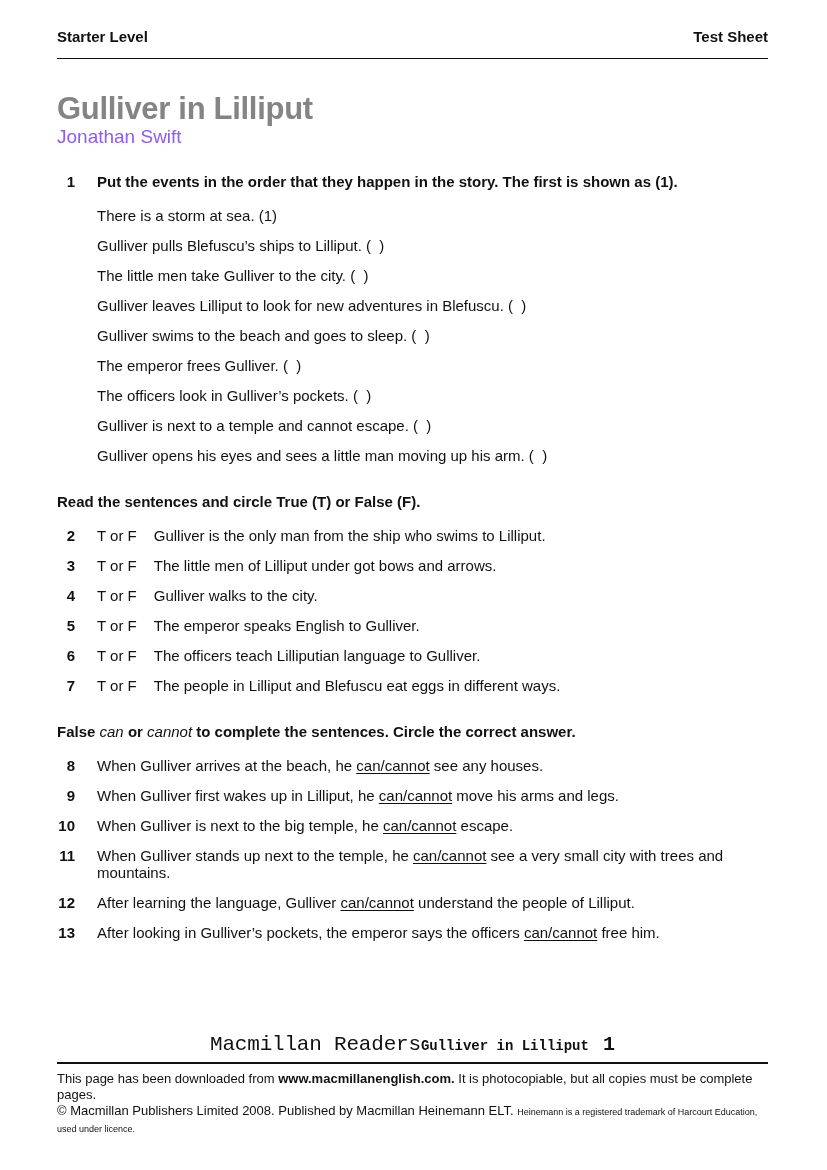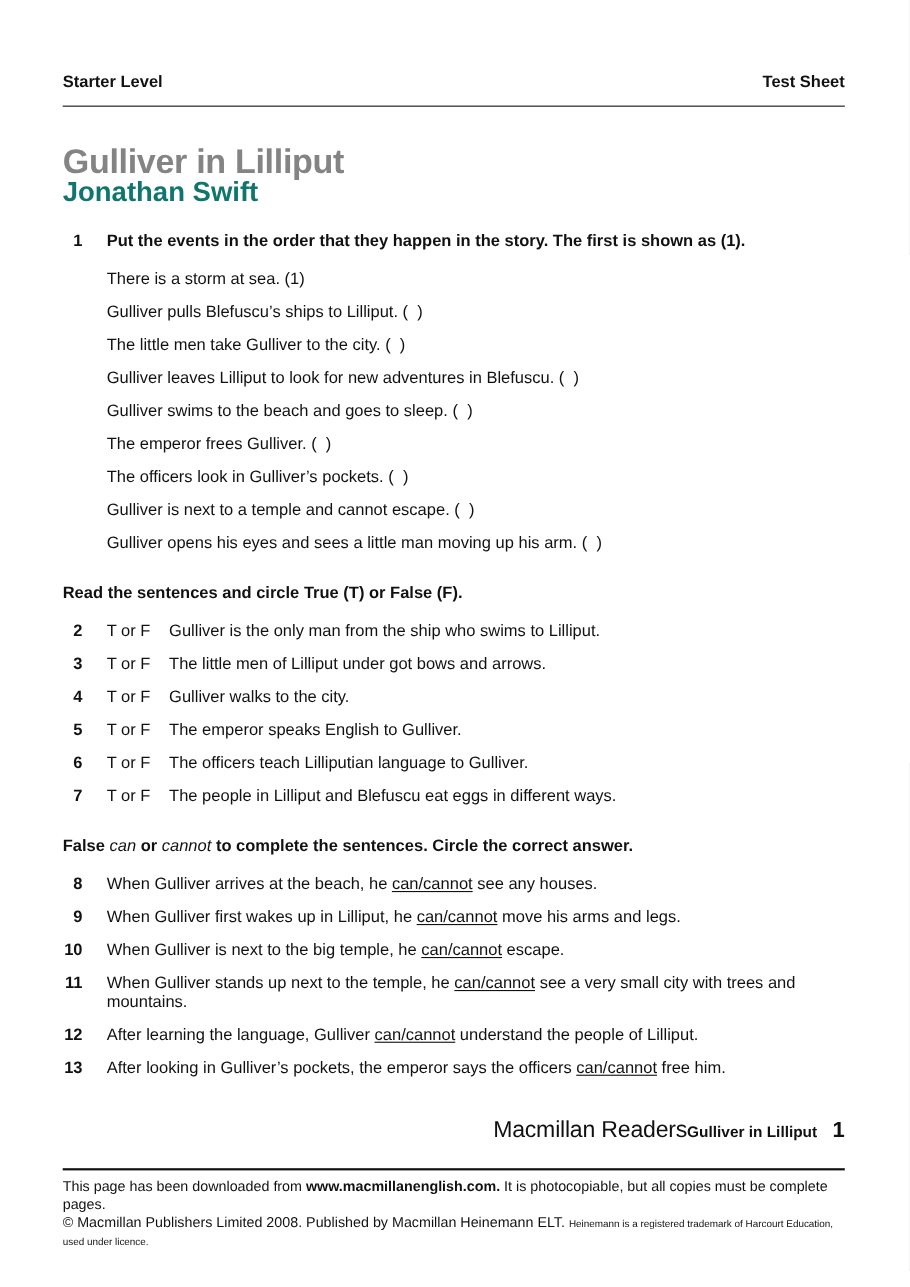--- a/index.html
+++ b/index.html
@@ -18,36 +18,35 @@
 
   
   .hdr {
     display: flex;
     justify-content: space-between;
     align-items: center;
     font-size: 15px;
     font-weight: 700;
     padding-bottom: 13px;
     border-bottom: 1.5px solid #111;
-    margin-top: 38px;
   }
 
   
   .title-block { margin-top: 33px; }
   .book-title {
     font-size: 31px;
     font-weight: 700;
     color: #848484;
     letter-spacing: -0.3px;
     line-height: 33px;
   }
   .author {
-    font-size: 25px;
-    font-weight: 700;
-    color: #0f766e;
+    font-size: 19px;
+    font-weight: 400;
+    color: #8b5cf6;
     line-height: 22px;
     margin-top: 1px;
   }
 
   
   .qrow {
     display: flex;
     font-size: 15px;
     line-height: 17px;
     margin-bottom: 13px;
@@ -77,24 +76,25 @@
 
   
   .footer {
     position: absolute;
     left: 57px;
     right: 59px;
     bottom: 33px;
   }
   .footer-brand-row {
     display: flex;
-    justify-content: flex-end;
+    justify-content: center;
     align-items: baseline;
-    padding-bottom: 22px;
+    padding-bottom: 6px;
     border-bottom: 2px solid #111;
+    font-family: Liberation Mono, monospace;
   }
   .footer-brand { font-size: 21px; font-weight: 400; letter-spacing: -0.2px; }
   .footer-book { font-size: 14px; font-weight: 700; }
   .footer-page { font-size: 20px; font-weight: 700; margin-left: 14px; }
   .footer-note {
     margin-top: 7px;
     font-size: 13px;
     line-height: 16px;
     white-space: pre-wrap;
   }

